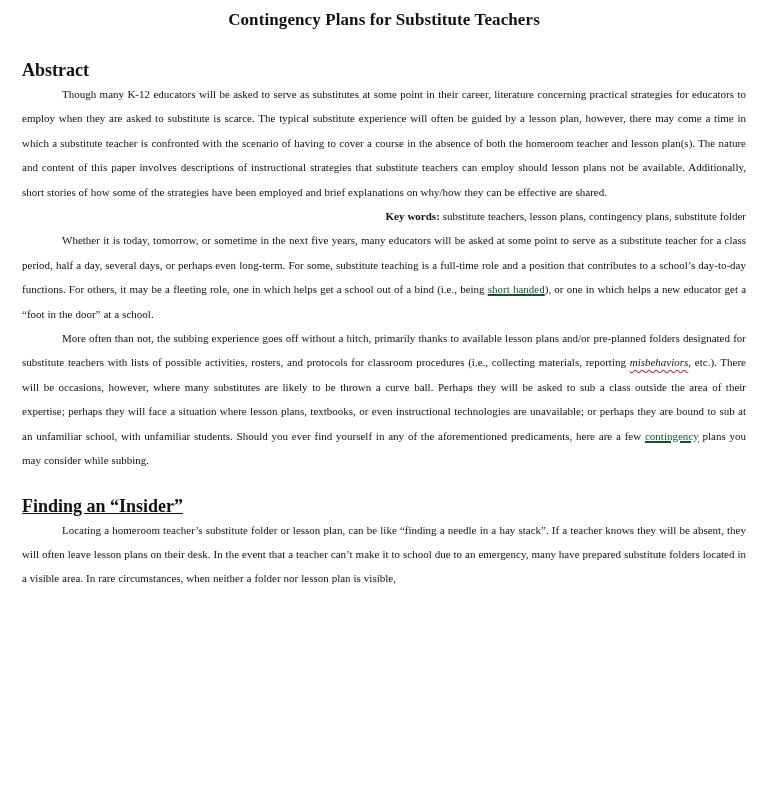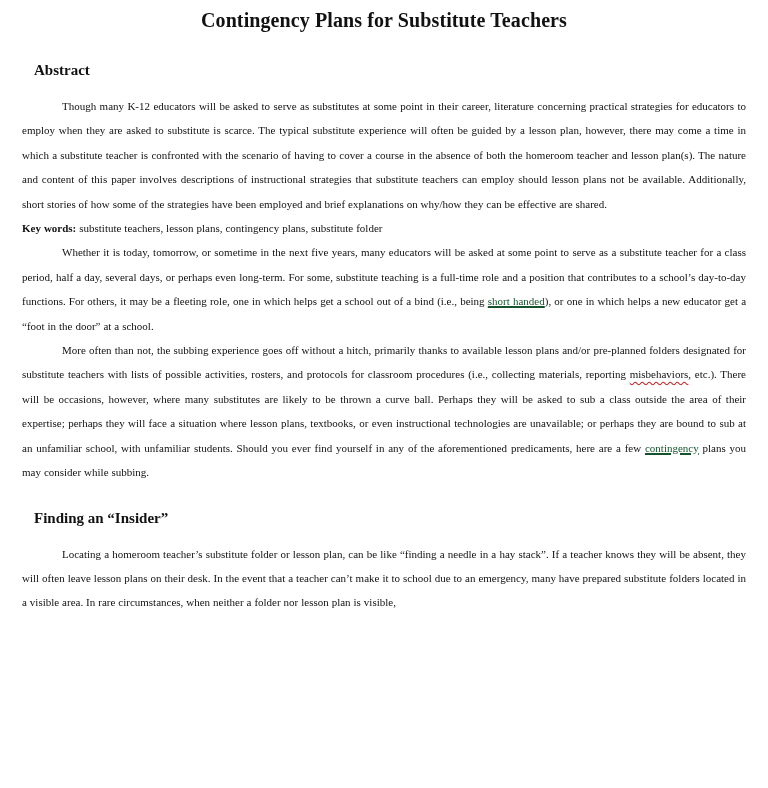--- a/index.html
+++ b/index.html
@@ -21,63 +21,64 @@
     width: 768px;
     height: 788px;
     box-sizing: border-box;
     padding: 0 22px 0 22px;
     background: #ffffff;
   }
 
   .doc-title {
     text-align: center;
     font-weight: bold;
-    font-size: 20px;
+    font-size: 17px;
     letter-spacing: 0.1px;
     margin: 6px 0 0 0;
     padding-top: 2px;
     line-height: 24px;
   }
 
   .heading {
     font-weight: bold;
-    font-size: 15px;
+    font-size: 18px;
     line-height: 24px;
-    margin: 12px;
+    margin: 0;
   }
   .heading.abstract-h { margin-top: 26px; }
   .heading.intro-h { margin-top: 22px; padding-left: 6px; }
-  .heading.insider-h { margin-top: 21px; }
+  .heading.insider-h { margin-top: 21px; text-decoration: underline; }
 
   p.body {
     font-size: 11px;
     line-height: 24.4px;
     text-align: justify;
     text-justify: inter-word;
     margin: 0;
     text-indent: 40px;
     word-spacing: 0.2px;
   }
-  p.body.keywords { text-indent: 0; text-align: left; }
+  p.body.keywords { text-indent: 0; text-align: right; }
 
   .kw-label { font-weight: bold; }
 
   a.doclink,
   .doclink {
     color: #14532d;
     text-decoration: underline;
     text-decoration-thickness: 2px;
     text-underline-offset: 1px;
     cursor: pointer;
   }
 
   .misspell {
     text-decoration: underline wavy #c02626;
     text-decoration-skip-ink: none;
     text-underline-offset: 2px;
+    font-style: italic;
   }
 </style>
 </head>
 <body>
 
 <div class="page">
 
   <h1 class="doc-title"><span>Contingency Plans for Substitute Teachers</span></h1>
 
   <h2 class="heading abstract-h">Abstract</h2>

